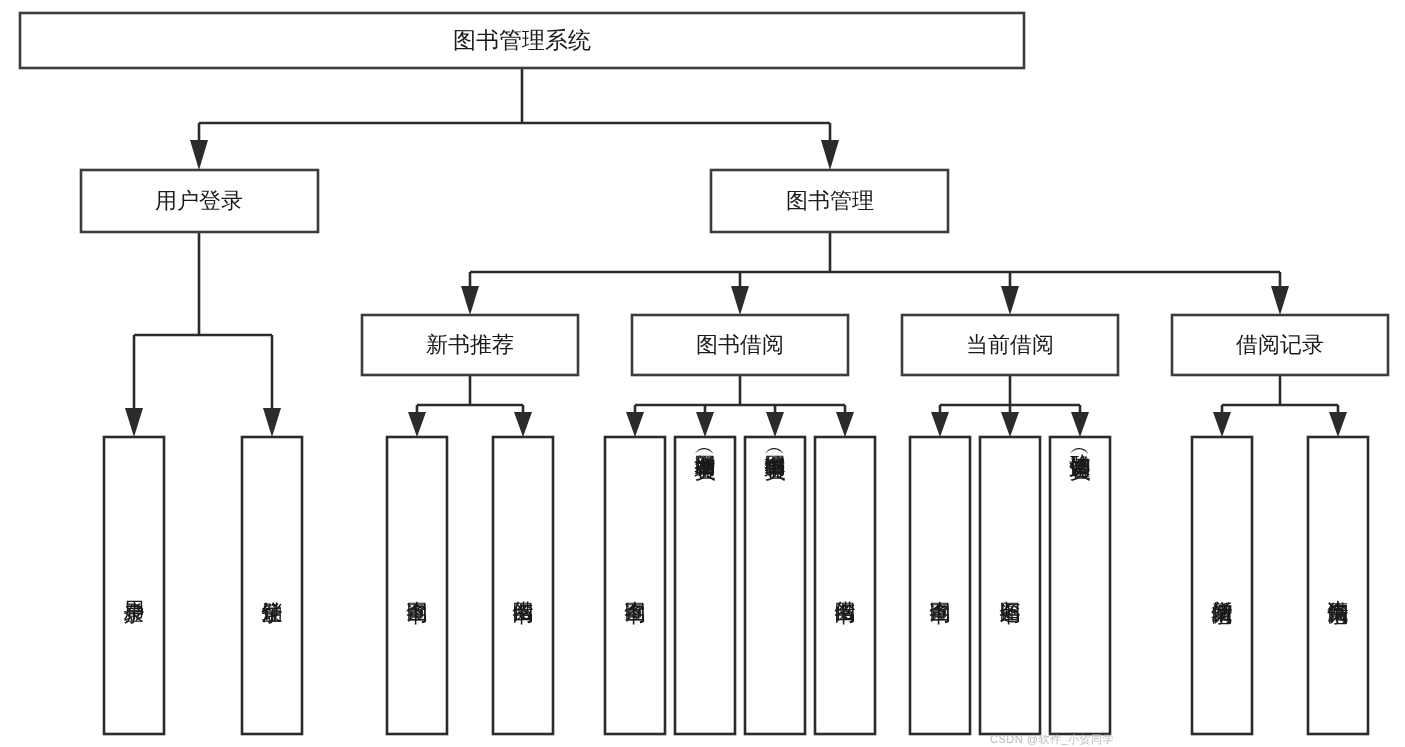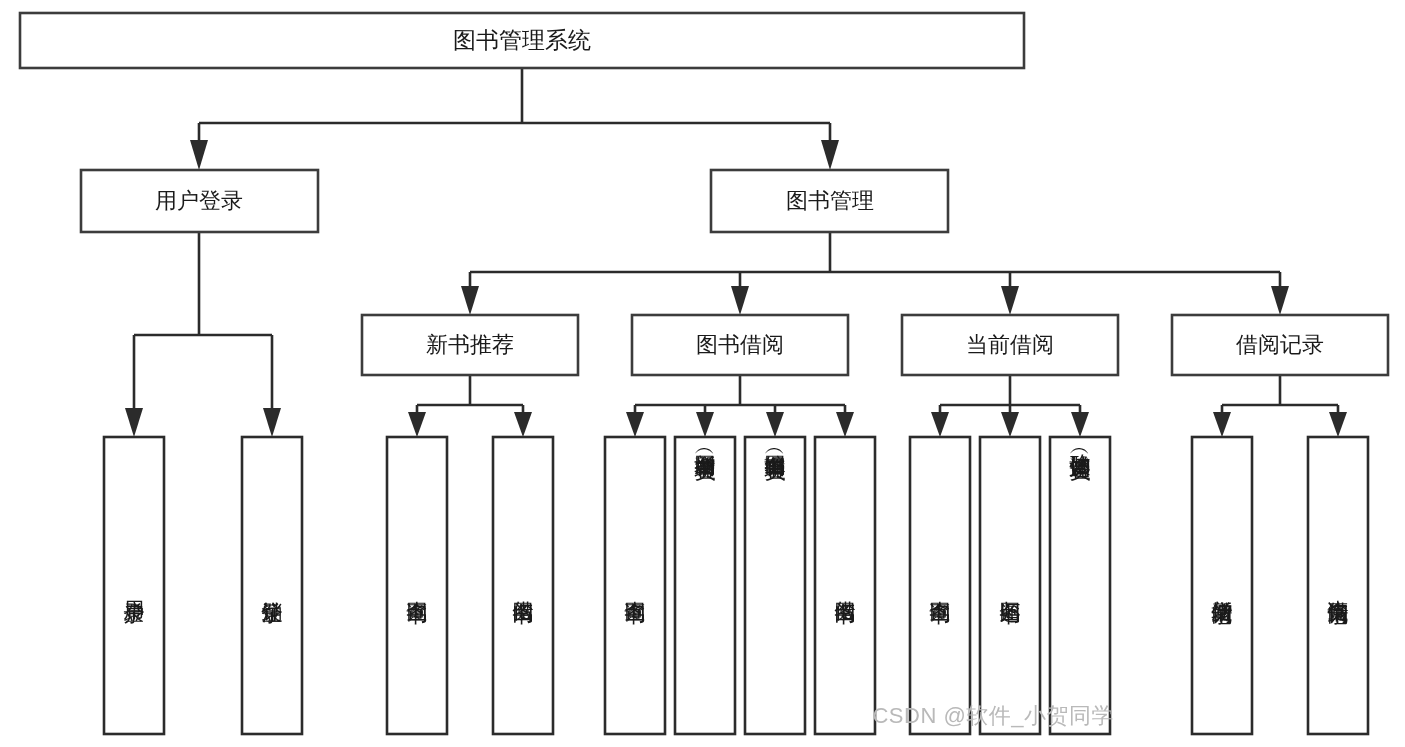--- a/index.html
+++ b/index.html
@@ -72,23 +72,23 @@
     color: #1a1a1a;
     writing-mode: vertical-rl;
     text-orientation: upright;
     letter-spacing: 1px;
     white-space: nowrap;
     text-align: center;
   }
   .watermark {
     position: absolute;
     right: 12px;
-    bottom: 16px;
-    font-family: "Liberation Sans", "DejaVu Sans", sans-serif;
-    font-size: 22px;
+    bottom: 0;
+    font-family: "Liberation Sans", "DejaVu Sans", sans-serif;
+    font-size: 11px;
     color: #b9b9b9;
     letter-spacing: 0.5px;
     user-select: none;
     white-space: nowrap;
   }
 </style>
 </head>
 <body>
 
 <div id="diagram-root">

